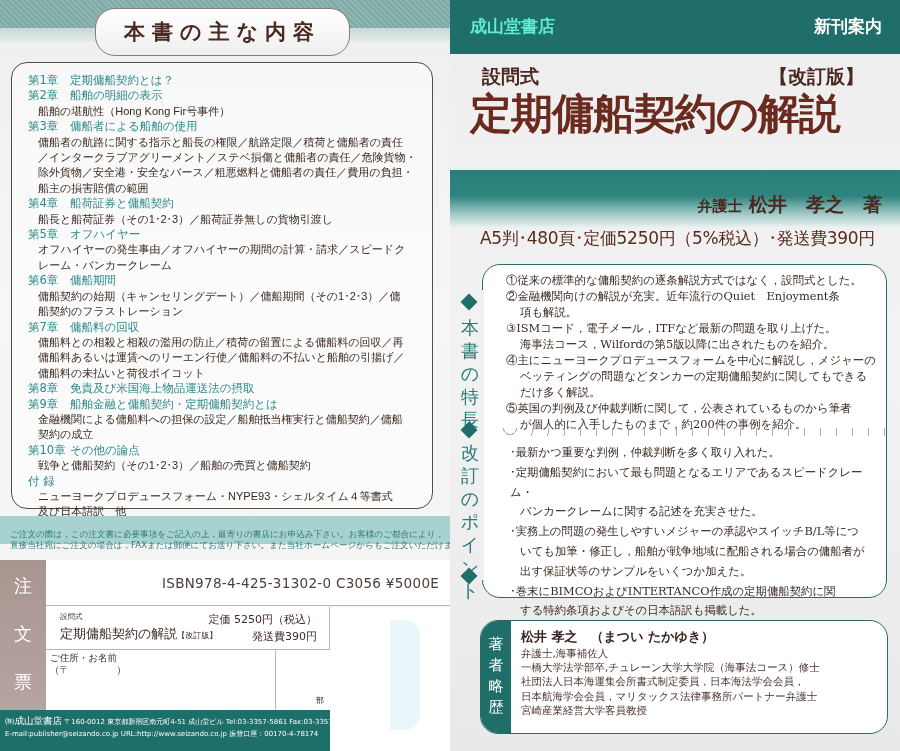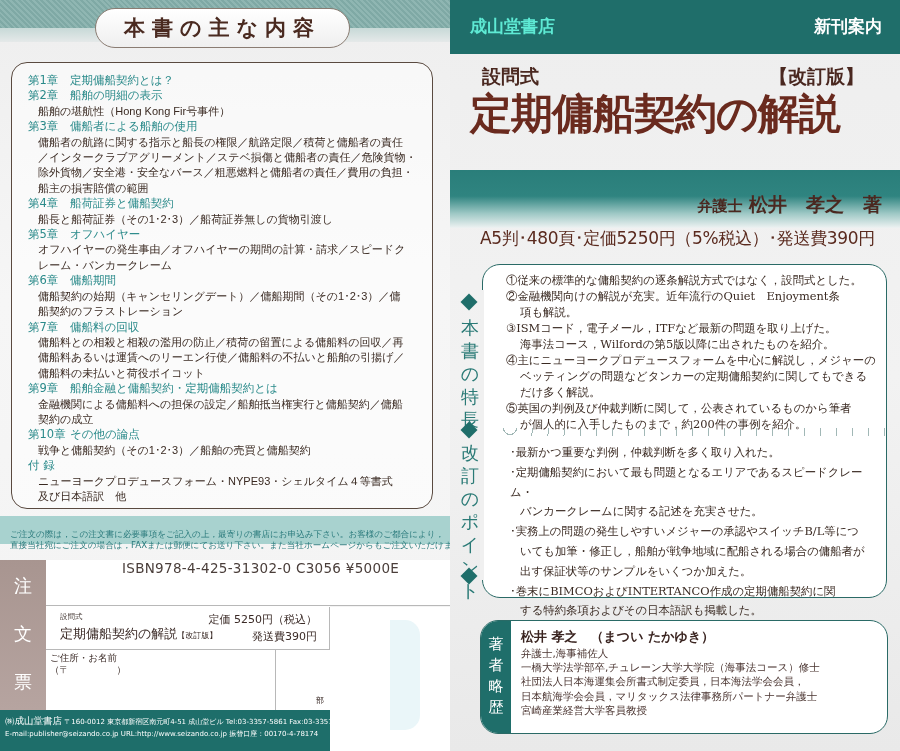--- a/index.html
+++ b/index.html
@@ -2,36 +2,36 @@
 <html><head>
 <meta charset="utf-8">
 <style>
   * { box-sizing: border-box; margin: 0; padding: 0; }
   body { width: 900px; height: 751px; overflow: hidden; background: #ffffff; font-family: "DejaVu Sans", sans-serif; position: relative; }
 
   
   #left { position: absolute; left: 0; top: 0; width: 450px; height: 751px; background: linear-gradient(180deg, #eeeeee 0%, #f6f6f6 40%, #f3f3f3 100%); }
   #left-top-band { position: absolute; left: 0; top: 0; width: 450px; height: 28px; background: repeating-linear-gradient(45deg, #7fa9a5 0 2px, #8fb6b2 2px 4px); }
   #left-top-band2 { position: absolute; left: 0; top: 28px; width: 450px; height: 14px; background: linear-gradient(180deg, #c7d9d7 0%, #e5e9e9 100%); }
-  #contents-title-pill { position: absolute; left: 95px; top: 8px; width: 255px; height: 40px; border: 1px solid #8a7c72; border-radius: 20px; background: linear-gradient(180deg, #ffffff 0%, #efefef 100%); display: flex; align-items: center; justify-content: center; }
+  #contents-title-pill { position: absolute; left: 95px; top: 8px; width: 255px; height: 48px; border: 1px solid #8a7c72; border-radius: 20px; background: linear-gradient(180deg, #ffffff 0%, #efefef 100%); display: flex; align-items: center; justify-content: center; }
   #contents-title { font-family: "DejaVu Sans", sans-serif; font-size: 21px; letter-spacing: 7px; color: #4a2a20; font-weight: bold; }
 
   #contents-box { position: absolute; left: 11px; top: 62px; width: 422px; height: 447px; border: 1px solid #5a4a40; border-radius: 16px; background: rgba(255,255,255,0.55); padding: 10px 12px 0 16px; }
   .ch-line { font-size: 11.5px; line-height: 15.4px; color: #2a8a8a; white-space: nowrap; }
   .ch-line .ch-num { display: inline-block; min-width: 42px; }
   .ch-body { font-family: Liberation Sans, sans-serif; font-size: 11px; line-height: 15.4px; color: #3a2a22; padding-left: 10px; }
 
   #order-note { position: absolute; left: 0; top: 516px; width: 450px; height: 28px; background: #a8d2cf; padding: 13px 0 0 10px; }
   .note-line { font-size: 8.6px; line-height: 11px; color: #2a7a7c; white-space: nowrap; }
 
   #order-sidebar { position: absolute; left: 0; top: 560px; width: 46px; height: 150px; background: linear-gradient(180deg, #a89590 0%, #b6a4a0 100%); }
   .order-char { position: absolute; left: 0; width: 46px; text-align: center; font-size: 18px; color: #ffffff; }
 
   #order-form { position: absolute; left: 46px; top: 560px; width: 284px; height: 150px; background: #ffffff; }
-  #isbn-row { position: absolute; left: 46px; top: 560px; width: 404px; height: 46px; background: #ffffff; border-bottom: 1px solid #b8b8b8; display: flex; padding-left: 76px; }
+  #isbn-row { position: absolute; left: 46px; top: 560px; width: 404px; height: 46px; background: #ffffff; border-bottom: 1px solid #b8b8b8; display: flex; align-items: center; padding-left: 116px; }
   #isbn-text { font-size: 13.5px; color: #4a3e3a; letter-spacing: 0.3px; }
   #book-row { position: absolute; left: 46px; top: 607px; width: 284px; height: 43px; border-bottom: 1px solid #b8b8b8; border-right: 1px solid #b8b8b8; }
   #book-series { position: absolute; left: 14px; top: 5px; font-size: 7.5px; color: #4a3e3a; }
   #book-title { position: absolute; left: 14px; top: 18px; font-size: 13px; color: #3a2a26; }
   #book-edition { font-size: 8px; }
   #book-price { position: absolute; right: 12px; top: 5px; font-size: 11px; color: #3a2a26; }
   #book-shipping { position: absolute; right: 12px; top: 22px; font-size: 11px; color: #3a2a26; }
   #addr-row { position: absolute; left: 46px; top: 650px; width: 340px; height: 60px; border-right: 1px solid #b8b8b8; }
   #addr-label { position: absolute; left: 4px; top: 2px; font-size: 9.5px; color: #3a2a26; }
   #addr-postal { position: absolute; left: 4px; top: 14px; font-size: 9.5px; color: #3a2a26; }
@@ -102,20 +102,21 @@
       <div class="ch-line"><span class="ch-num">第5章</span><span>オフハイヤー</span></div>
       <div class="ch-body">オフハイヤーの発生事由／オフハイヤーの期間の計算・請求／スピードク</div>
       <div class="ch-body">レーム・バンカークレーム</div>
       <div class="ch-line"><span class="ch-num">第6章</span><span>傭船期間</span></div>
       <div class="ch-body">傭船契約の始期（キャンセリングデート）／傭船期間（その1･2･3）／傭</div>
       <div class="ch-body">船契約のフラストレーション</div>
       <div class="ch-line"><span class="ch-num">第7章</span><span>傭船料の回収</span></div>
       <div class="ch-body">傭船料との相殺と相殺の濫用の防止／積荷の留置による傭船料の回収／再</div>
       <div class="ch-body">傭船料あるいは運賃へのリーエン行使／傭船料の不払いと船舶の引揚げ／</div>
       <div class="ch-body">傭船料の未払いと荷役ボイコット</div>
+      <div class="ch-line"><span class="ch-num">第8章</span><span>免責及び米国海上物品運送法の摂取</span></div>
       <div class="ch-line"><span class="ch-num">第9章</span><span>船舶金融と傭船契約・定期傭船契約とは</span></div>
       <div class="ch-body">金融機関による傭船料への担保の設定／船舶抵当権実行と傭船契約／傭船</div>
       <div class="ch-body">契約の成立</div>
       <div class="ch-line"><span class="ch-num">第10章</span><span>その他の論点</span></div>
       <div class="ch-body">戦争と傭船契約（その1･2･3）／船舶の売買と傭船契約</div>
       <div class="ch-line"><span class="ch-num">付 録</span><span></span></div>
       <div class="ch-body">ニューヨークプロデュースフォーム・NYPE93・シェルタイム４等書式</div>
       <div class="ch-body">及び日本語訳　他</div>
     </div>
 

